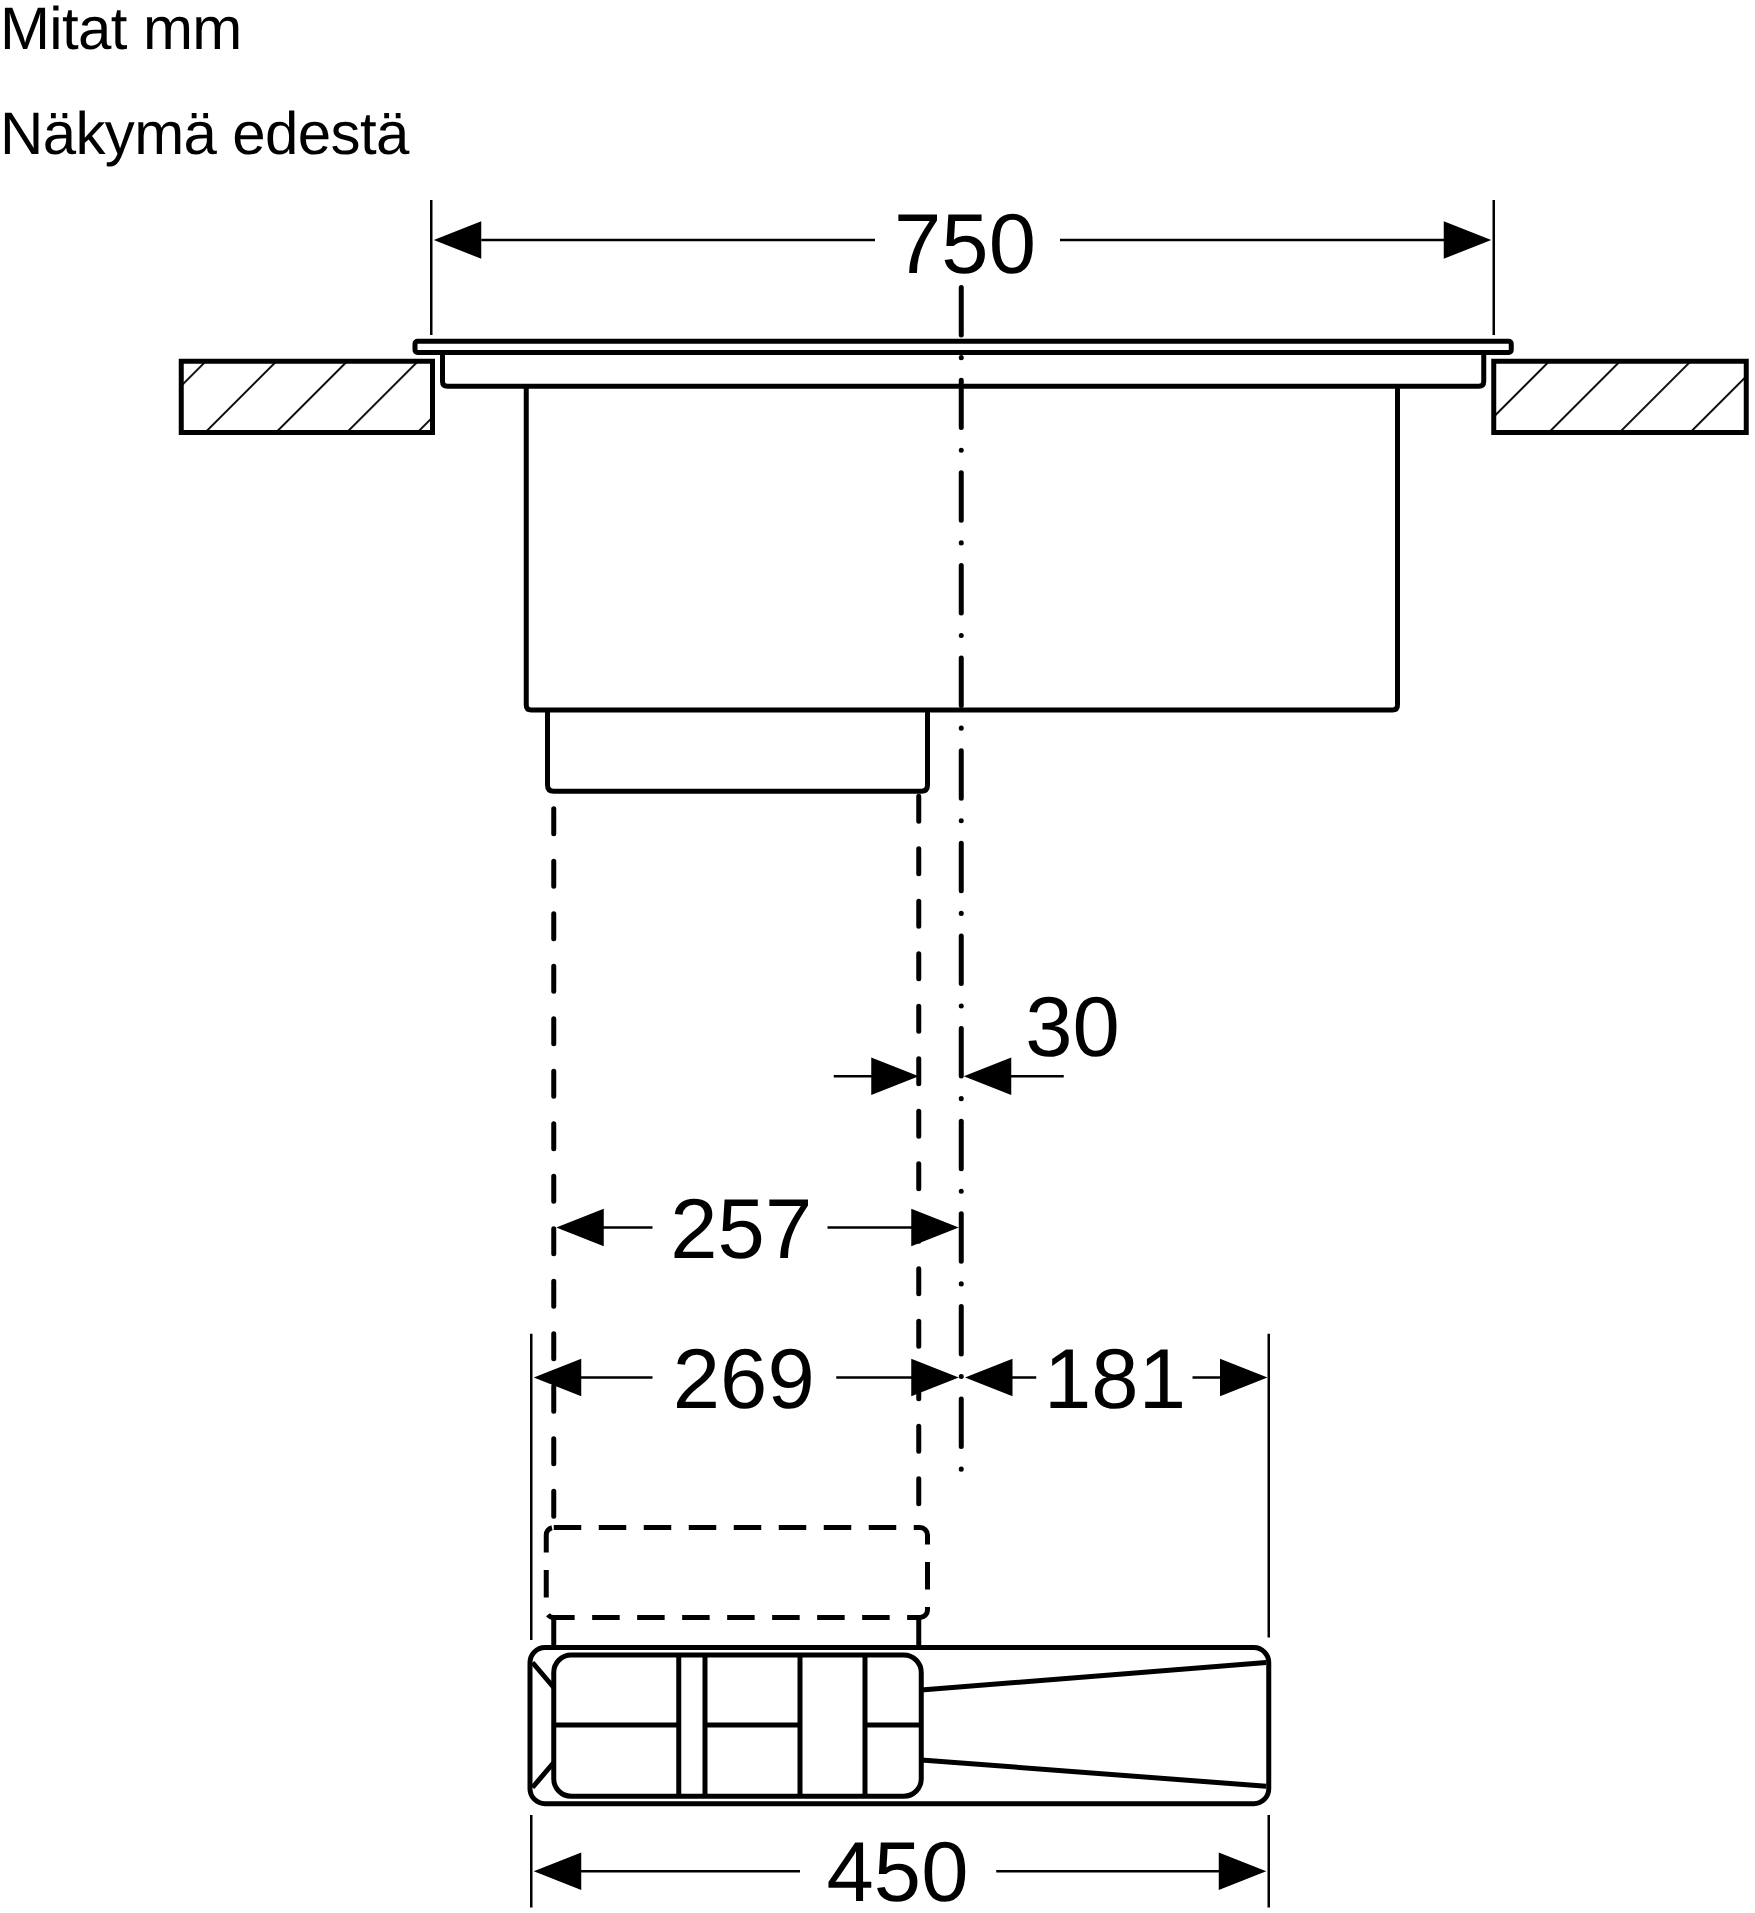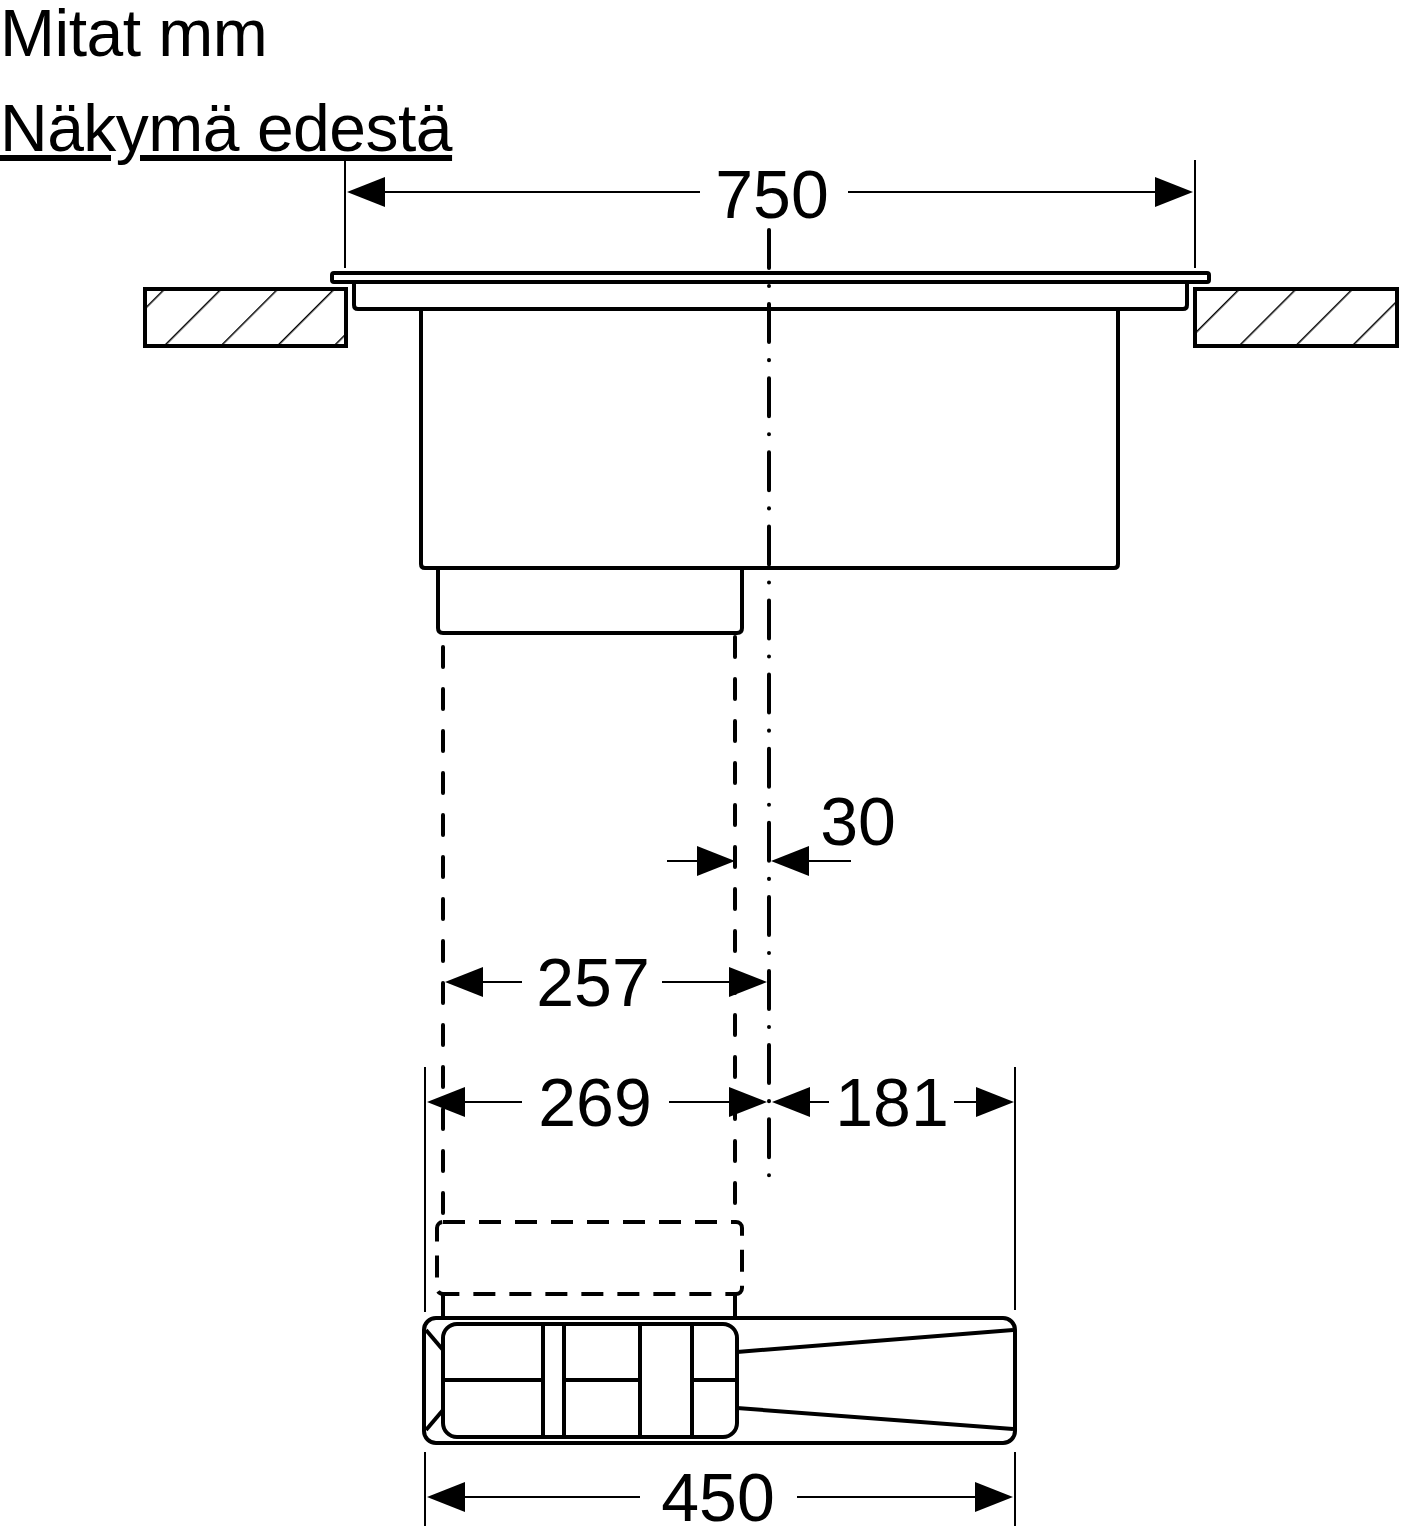--- a/index.html
+++ b/index.html
@@ -1,20 +1,20 @@
 <!DOCTYPE html>
 <html><head>
 <meta charset="utf-8">
 <style>
   html, body { margin: 0; padding: 0; background: #ffffff; }
   body { width: 1404px; height: 1530px; position: relative; overflow: hidden;
          font-family: "Liberation Sans", sans-serif; color: #000; }
-  .title { position: absolute; left: 0; font-size: 66px; line-height: 1; white-space: nowrap; letter-spacing: -0.5px; }
+  .title { position: absolute; left: 0; font-size: 48px; line-height: 1; white-space: nowrap; letter-spacing: -0.5px; }
   #title-1 { top: 0px; }
-  #title-2 { top: 95px; text-decoration: underline; }
+  #title-2 { top: 84px; }
   svg { position: absolute; left: 0; top: 0; }
   .dim-text { font-family: "Liberation Sans", sans-serif; font-size: 68px; fill: #000; }
 </style>
 </head>
 <body>
 
 <div class="title" id="title-1">Mitat mm</div>
 <div class="title" id="title-2">Näkymä edestä</div>
 
 <svg width="1404" height="1530" viewBox="0 0 1404 1530" xmlns="http://www.w3.org/2000/svg">

